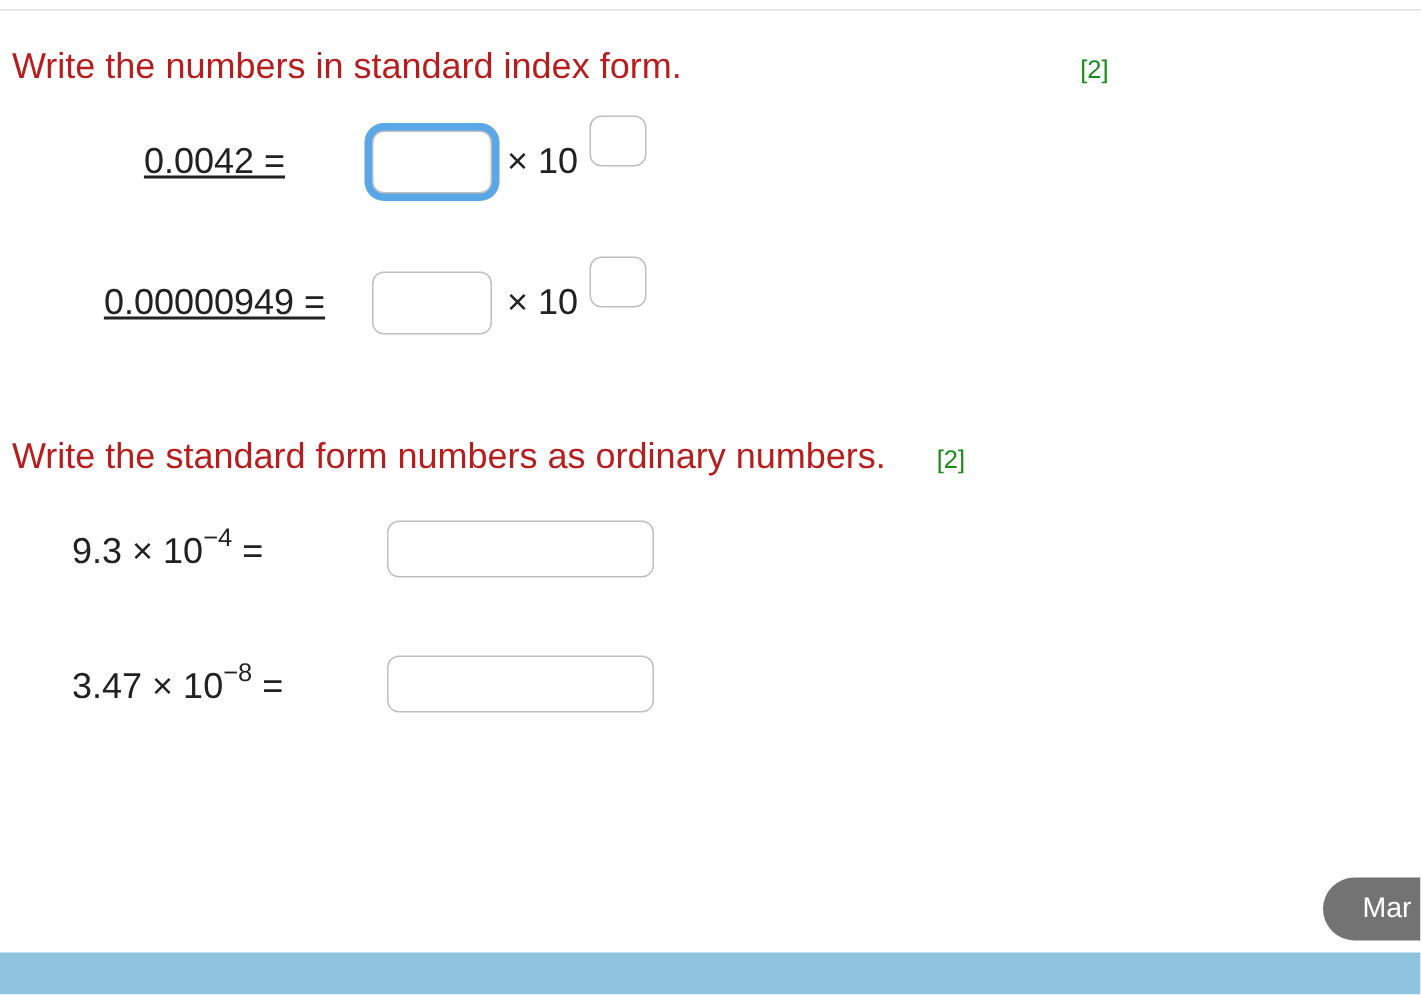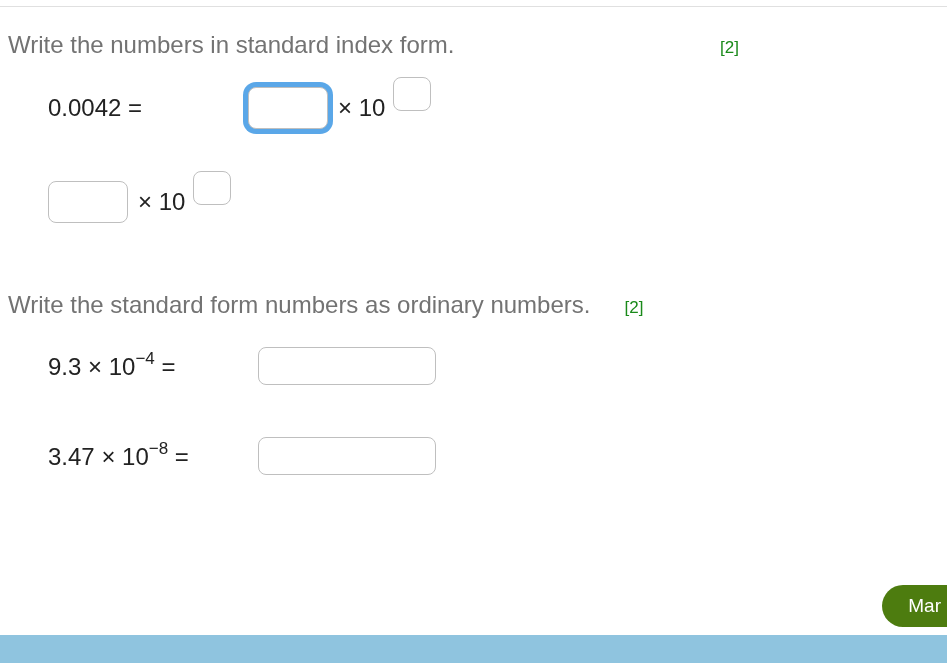--- a/index.html
+++ b/index.html
@@ -19,21 +19,21 @@
   }
   .content {
     padding: 24px 8px 0 8px;
   }
   .prompt-row {
     display: flex;
     align-items: baseline;
     margin-bottom: 28px;
   }
   .prompt {
-    color: #737373;
+    color: #b91c1c;
     font-size: 24px;
     flex: 0 0 auto;
   }
   .prompt2-wrap {
     margin-top: 68px;
   }
   .marks {
     color: #1a8a1a;
     font-size: 17px;
     margin-left: auto;
@@ -47,22 +47,23 @@
   .eqrow {
     display: flex;
     align-items: center;
     font-size: 24px;
     color: #222;
     margin-bottom: 52px;
     padding-left: 40px;
   }
   .lhs {
     width: 200px;
-    text-align: left;
+    text-align: center;
     padding-right: 10px;
+    text-decoration: underline;
   }
   .lhs2 {
     width: 210px;
     text-align: left;
     padding-right: 10px;
     white-space: nowrap;
   }
   .times10 {
     margin: 0 6px 0 10px;
   }
@@ -103,21 +104,21 @@
   }
   sup.neg {
     font-size: 17px;
     position: relative;
     top: -2px;
   }
   .mark-btn {
     position: absolute;
     right: 0;
     bottom: 36px;
-    background: #4d7c0f;
+    background: #737373;
     color: #fff;
     border: none;
     border-radius: 22px 0 0 22px;
     padding: 10px 6px 10px 26px;
     font-size: 19px;
     font-family: inherit;
     cursor: pointer;
   }
   .bottom-bar {
     position: absolute;
@@ -141,20 +142,21 @@
   </div>
 
   <div class="eqrow">
     <div class="lhs">0.0042 =</div>
     <input type="text" class="coef-input focused" style="">
     <span class="times10">× 10</span>
     <input type="text" class="exp-input" style="">
   </div>
 
   <div class="eqrow">
+    <div class="lhs">0.00000949 =</div>
     <input type="text" class="coef-input" style="">
     <span class="times10">× 10</span>
     <input type="text" class="exp-input" style="">
   </div>
 
   <div class="prompt-row prompt2-wrap">
     <div class="prompt">Write the standard form numbers as ordinary numbers.</div>
     <div class="marks2">[2]</div>
   </div>
 

